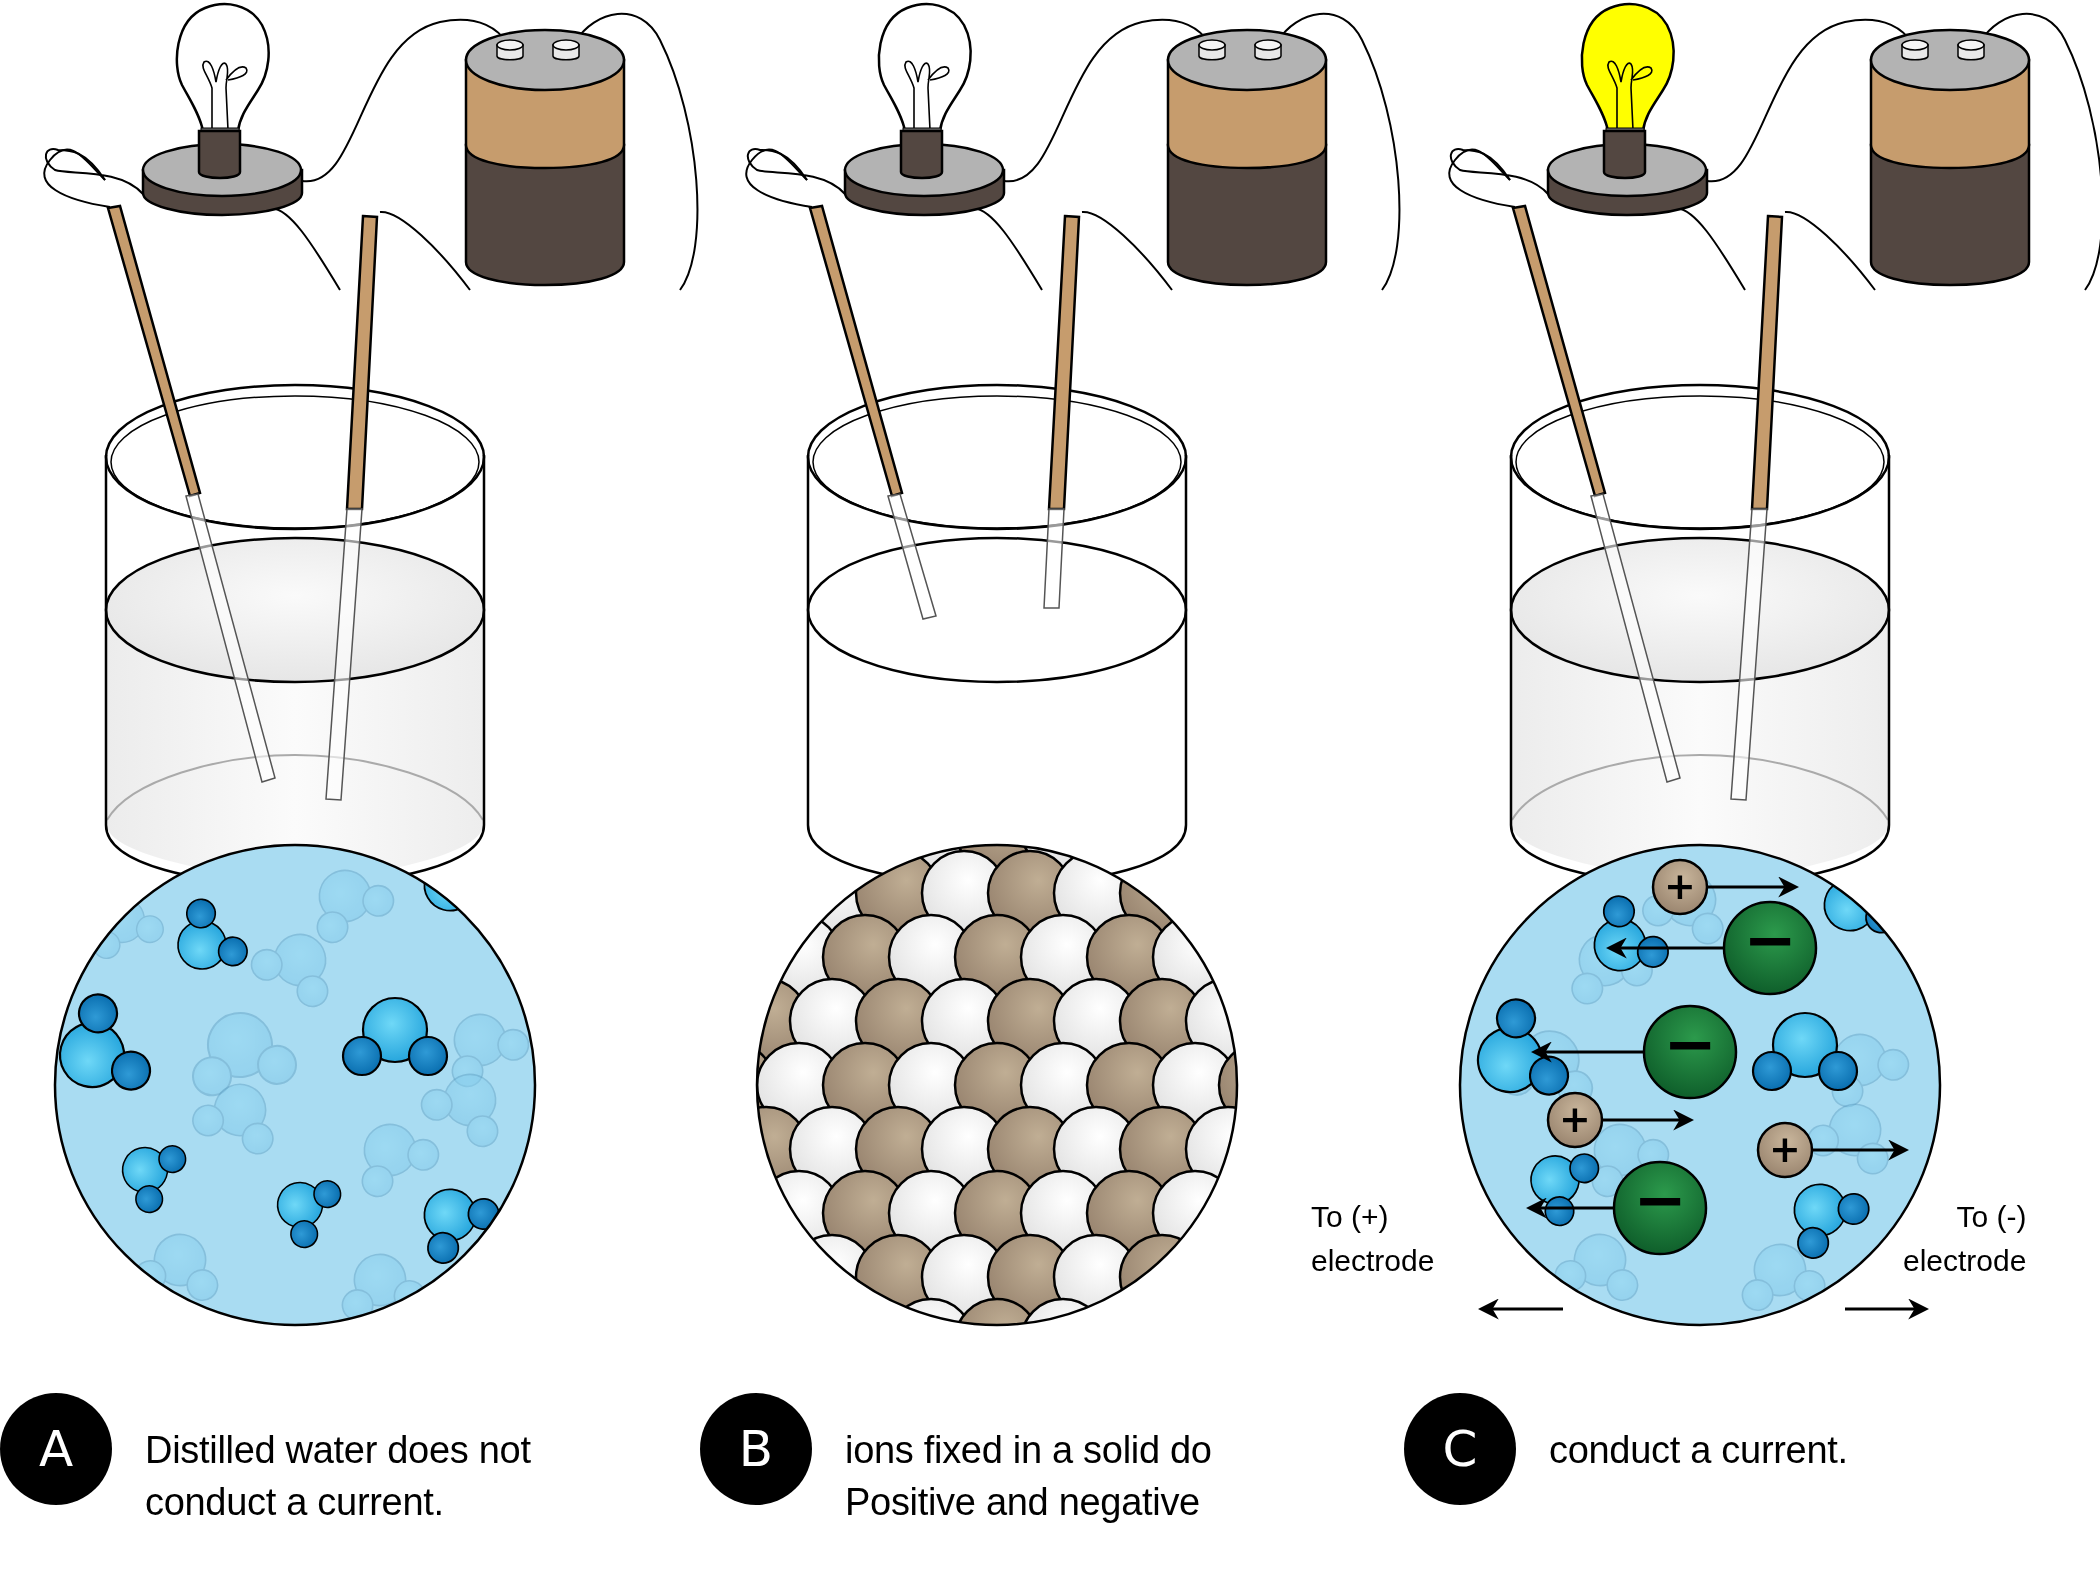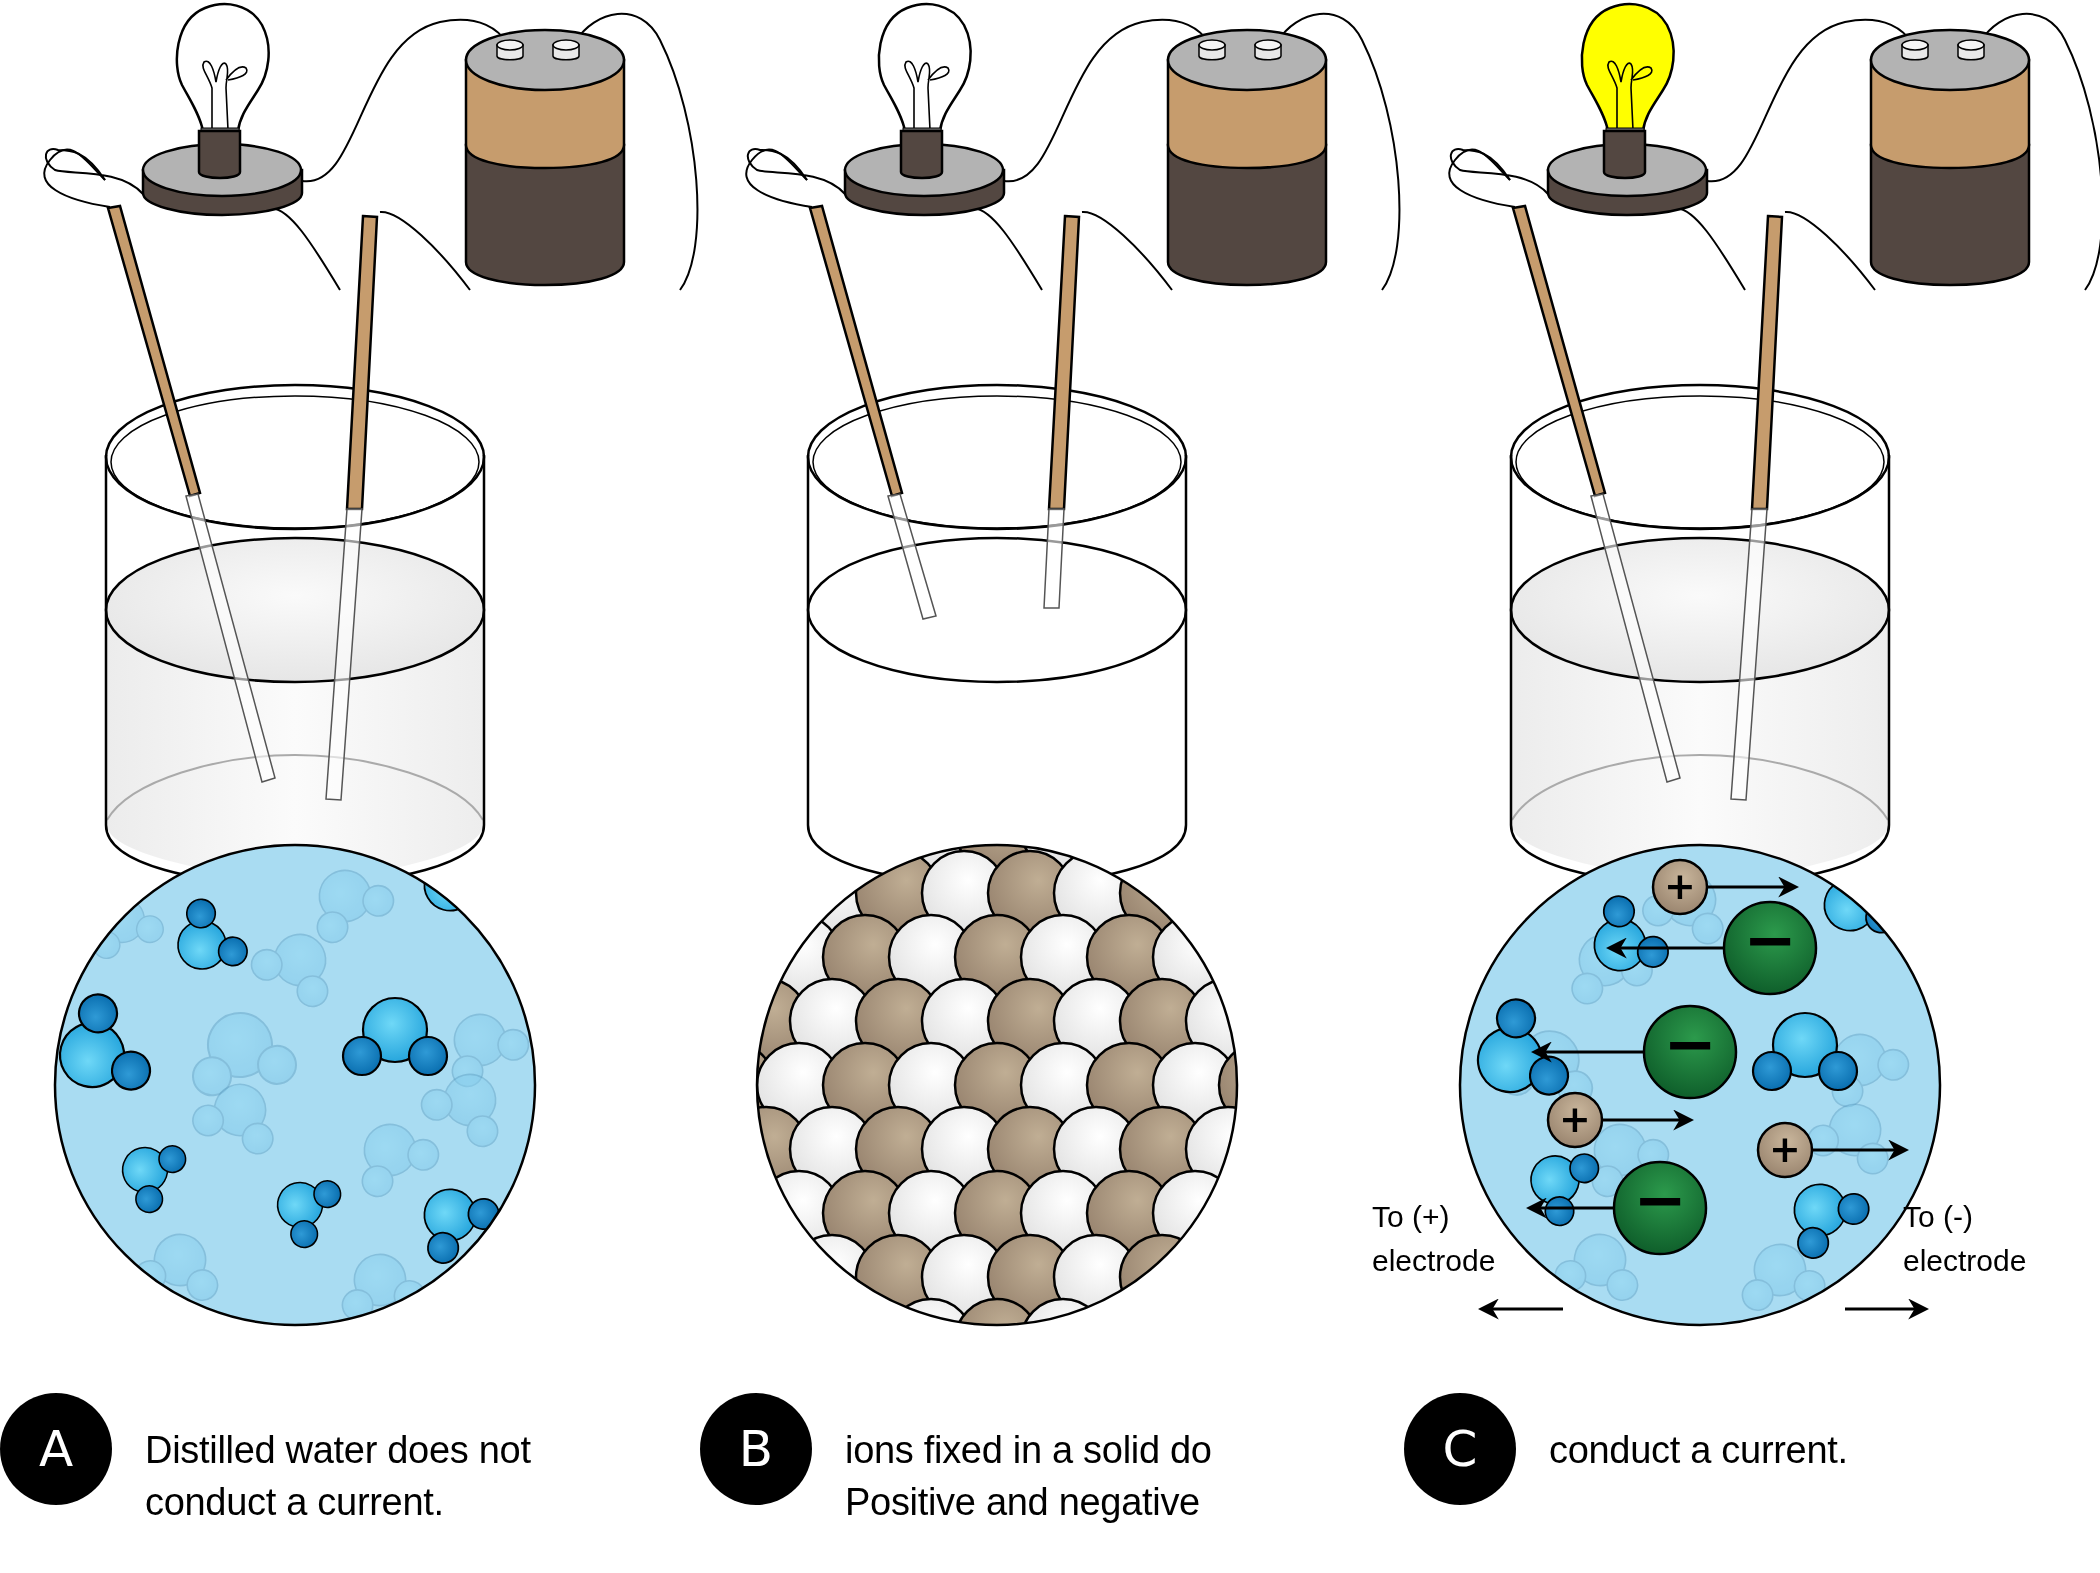--- a/index.html
+++ b/index.html
@@ -703,20 +703,20 @@
     <span>Positive and negative</span>
   </div>
 </div>
 <div class="caption" style="left:1404px;">
   <div class="badge">C</div>
   <div class="caption-text">
     <span>conduct a current.</span>
   </div>
 </div>
 
-<div class="elabel" style="left:1372px; top:1195px;">
+<div class="elabel" style="left:1311px; top:1195px;">
   <span>To (+)</span>
   <span>electrode</span>
 </div>
-<div class="elabel" style="left:1903px; top:1195px; text-align:left;">
+<div class="elabel" style="left:1903px; top:1195px; text-align:right;">
   <span>To (-)</span>
   <span>electrode</span>
 </div>
 
 </body></html>

